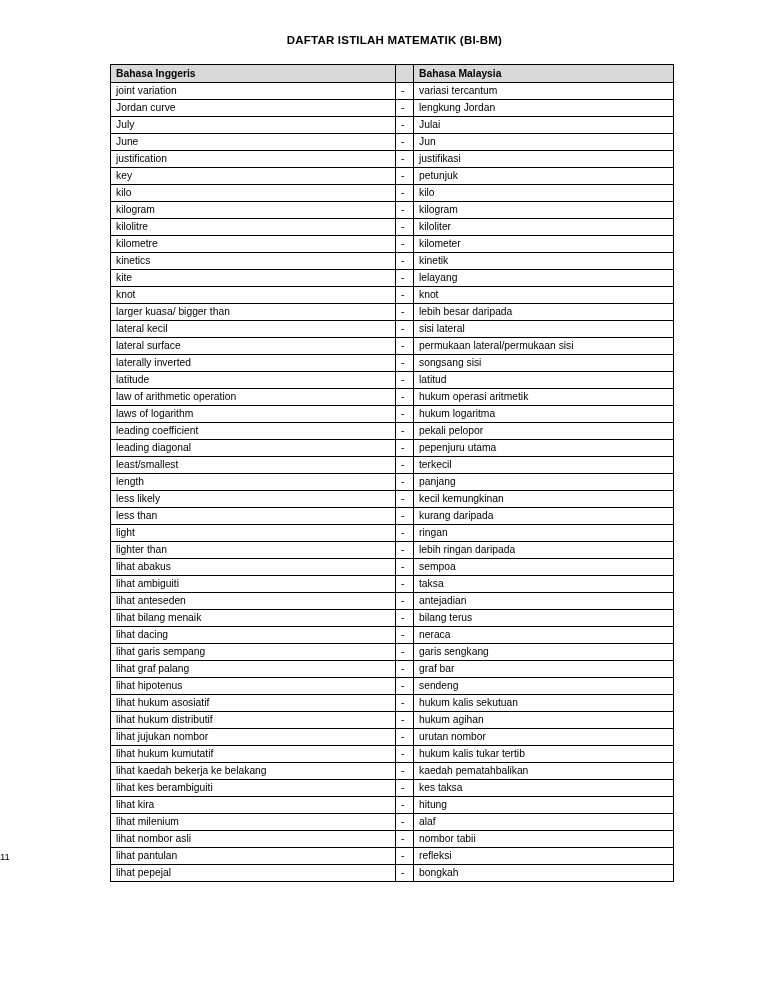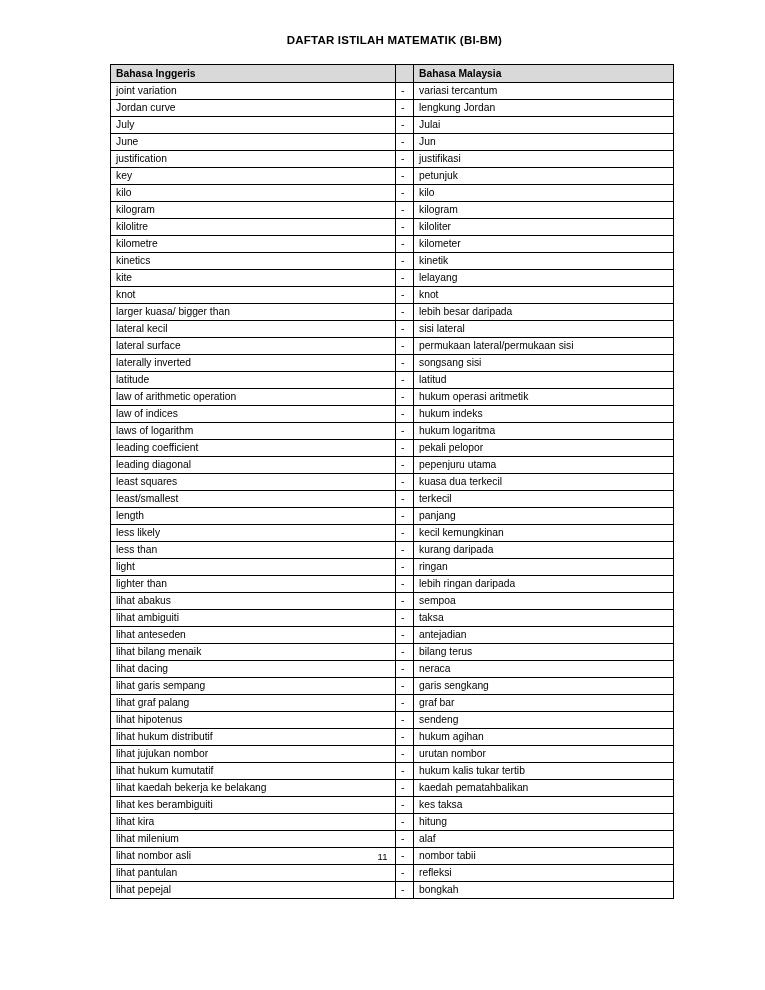--- a/index.html
+++ b/index.html
@@ -57,21 +57,21 @@
   td.dash {
     text-align: left;
     padding-left: 4px;
     color: #000;
   }
   .page-number {
     position: absolute;
     bottom: 24px;
     left: 0;
     width: 765px;
-    text-align: center;
+    text-align: left;
     font-size: 9.5px;
   }
 </style>
 </head>
 <body>
 
 <div class="page">
 
   <div class="doc-title">DAFTAR ISTILAH MATEMATIK (BI-BM)</div>
 
@@ -178,45 +178,35 @@
           <td>latitude</td>
           <td class="dash">-</td>
           <td>latitud</td>
         </tr>
         <tr>
           <td>law of arithmetic operation</td>
           <td class="dash">-</td>
           <td>hukum operasi aritmetik</td>
         </tr>
         <tr>
-          <td>law of indices</td>
-          <td class="dash">-</td>
-          <td>hukum indeks</td>
-        </tr>
-        <tr>
           <td>laws of logarithm</td>
           <td class="dash">-</td>
           <td>hukum logaritma</td>
         </tr>
         <tr>
           <td>leading coefficient</td>
           <td class="dash">-</td>
           <td>pekali pelopor</td>
         </tr>
         <tr>
           <td>leading diagonal</td>
           <td class="dash">-</td>
           <td>pepenjuru utama</td>
         </tr>
         <tr>
-          <td>least squares</td>
-          <td class="dash">-</td>
-          <td>kuasa dua terkecil</td>
-        </tr>
-        <tr>
           <td>least/smallest</td>
           <td class="dash">-</td>
           <td>terkecil</td>
         </tr>
         <tr>
           <td>length</td>
           <td class="dash">-</td>
           <td>panjang</td>
         </tr>
         <tr>
@@ -271,20 +261,25 @@
         </tr>
         <tr>
           <td>lihat graf palang</td>
           <td class="dash">-</td>
           <td>graf bar</td>
         </tr>
         <tr>
           <td>lihat hipotenus</td>
           <td class="dash">-</td>
           <td>sendeng</td>
+        </tr>
+        <tr>
+          <td>lihat hukum asosiatif</td>
+          <td class="dash">-</td>
+          <td>hukum kalis sekutuan</td>
         </tr>
         <tr>
           <td>lihat hukum distributif</td>
           <td class="dash">-</td>
           <td>hukum agihan</td>
         </tr>
         <tr>
           <td>lihat jujukan nombor</td>
           <td class="dash">-</td>
           <td>urutan nombor</td>

